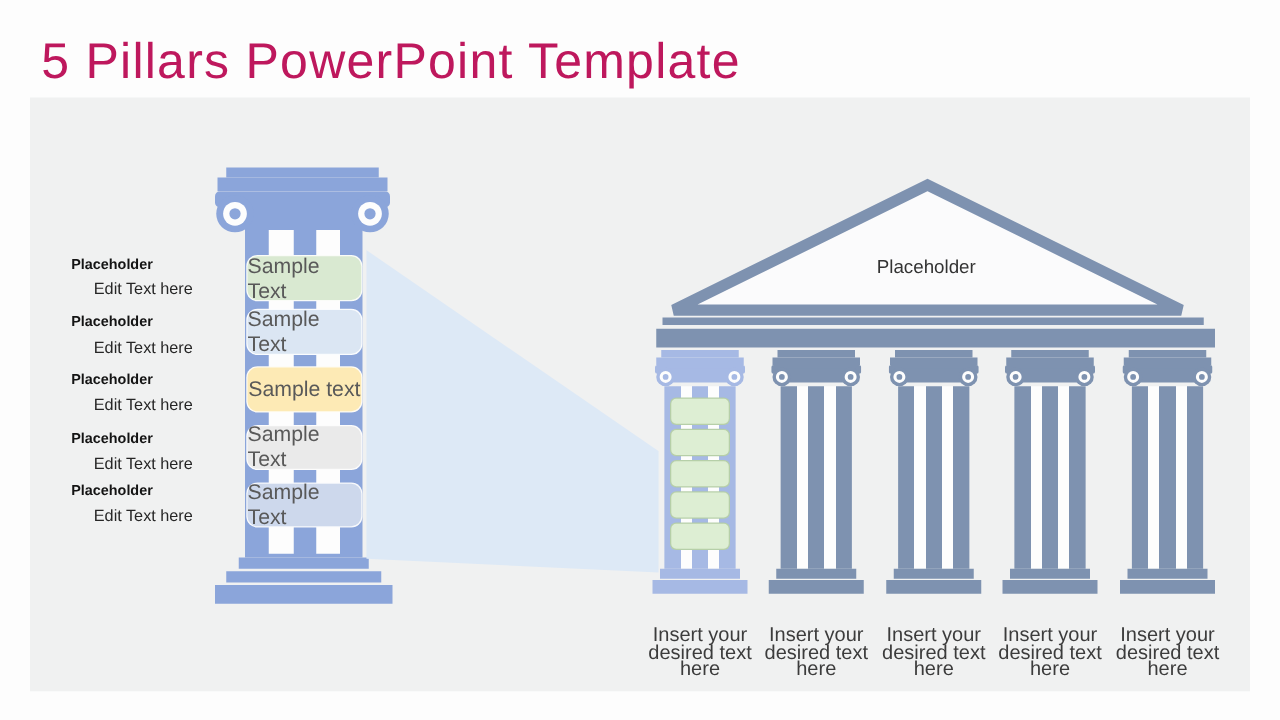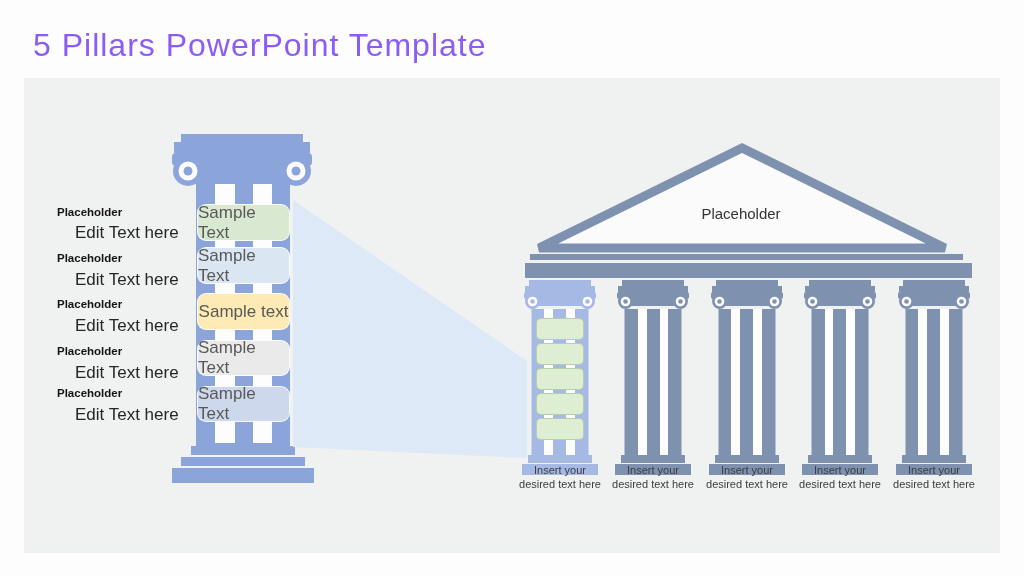--- a/index.html
+++ b/index.html
@@ -4,22 +4,22 @@
 <style>
   html,body{margin:0;padding:0;background:#ffffff;}
   .stage{
     position:relative;width:1024px;height:576px;overflow:hidden;
     background:#fdfdfd;font-family:"Liberation Sans",sans-serif;
   }
   .abs{position:absolute;}
 
   
   .page-title{
-    left:33px;top:27px;font-size:32px;letter-spacing:1px;
-    color:#8b5cf6;font-weight:400;
+    left:33px;top:27px;font-size:40px;letter-spacing:1px;
+    color:#be185d;font-weight:400;
   }
 
   
   .slide-canvas{left:24px;top:78px;width:976px;height:475px;background:#f0f1f1;}
 
   
   .beam-svg{left:293px;top:198px;width:234px;height:262px;z-index:1;}
 
   
   .bar{background:var(--c);}
@@ -48,21 +48,21 @@
     box-sizing:border-box;
   }
   .sb0{top:204px;background:#d9e9d1;}
   .sb1{top:247px;background:#dbe6f3;}
   .sb2{top:293px;background:#fdeab5;}
   .sb3{top:340px;height:36px;background:#eaeaea;}
   .sb4{top:386px;height:36px;background:#cdd8ec;}
 
   
   .note-heading{left:57px;font-size:11.5px;font-weight:bold;color:#141414;}
-  .note-sub{left:75px;font-size:17px;color:#262626;text-align:right;}
+  .note-sub{left:75px;font-size:13px;color:#262626;text-align:right;}
 
   
   .pediment-svg{left:527px;top:141px;width:430px;height:113px;z-index:2;overflow:visible;}
   .pediment-label{
     left:657px;top:205px;width:168px;text-align:center;
     font-size:15px;color:#333;z-index:3;
   }
   .ent-thin{left:530px;top:254px;width:433px;height:6px;background:#7e92b0;z-index:2;}
   .ent-thick{left:525px;top:263px;width:447px;height:15px;background:#7e92b0;z-index:2;}
 
@@ -79,21 +79,21 @@
   .tc-foot{top:175px;width:64px;height:8px;background:var(--c);}
   .tc-base{top:184px;width:76px;height:11px;background:var(--c);}
   .mini-box{
     width:48px;height:22px;border-radius:5px;background:#ddeed3;
     border:1px solid rgba(173,199,157,.8);box-sizing:border-box;z-index:3;
   }
   .mb0{top:38px;} .mb1{top:63px;} .mb2{top:88px;} .mb3{top:113px;} .mb4{top:138px;}
 
   
   .tcol-label{
-    top:464px;width:96px;text-align:center;font-size:11px;line-height:13.5px;
+    top:502px;width:96px;text-align:center;font-size:16px;line-height:13.5px;
     color:#3c3c3c;z-index:3;
   }
   .c1{left:512px;} .c2{left:605px;} .c3{left:699px;} .c4{left:792px;} .c5{left:886px;}
 </style>
 </head>
 <body>
 
 <div class="stage">
 
   <div class="abs page-title">5 Pillars PowerPoint Template</div>

